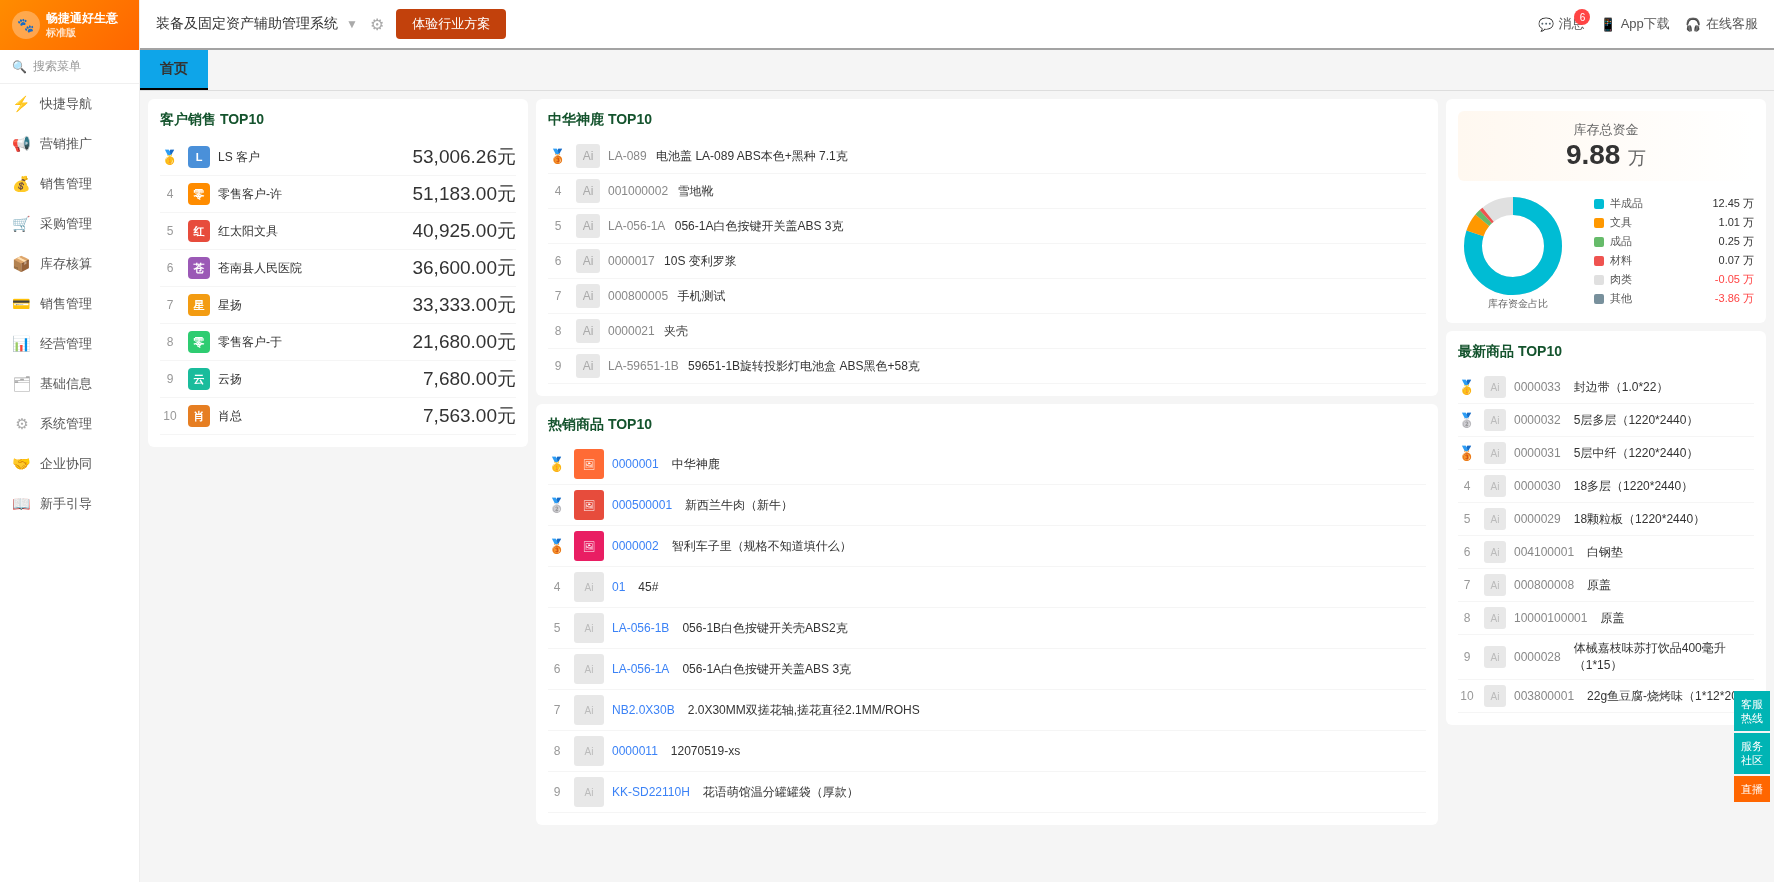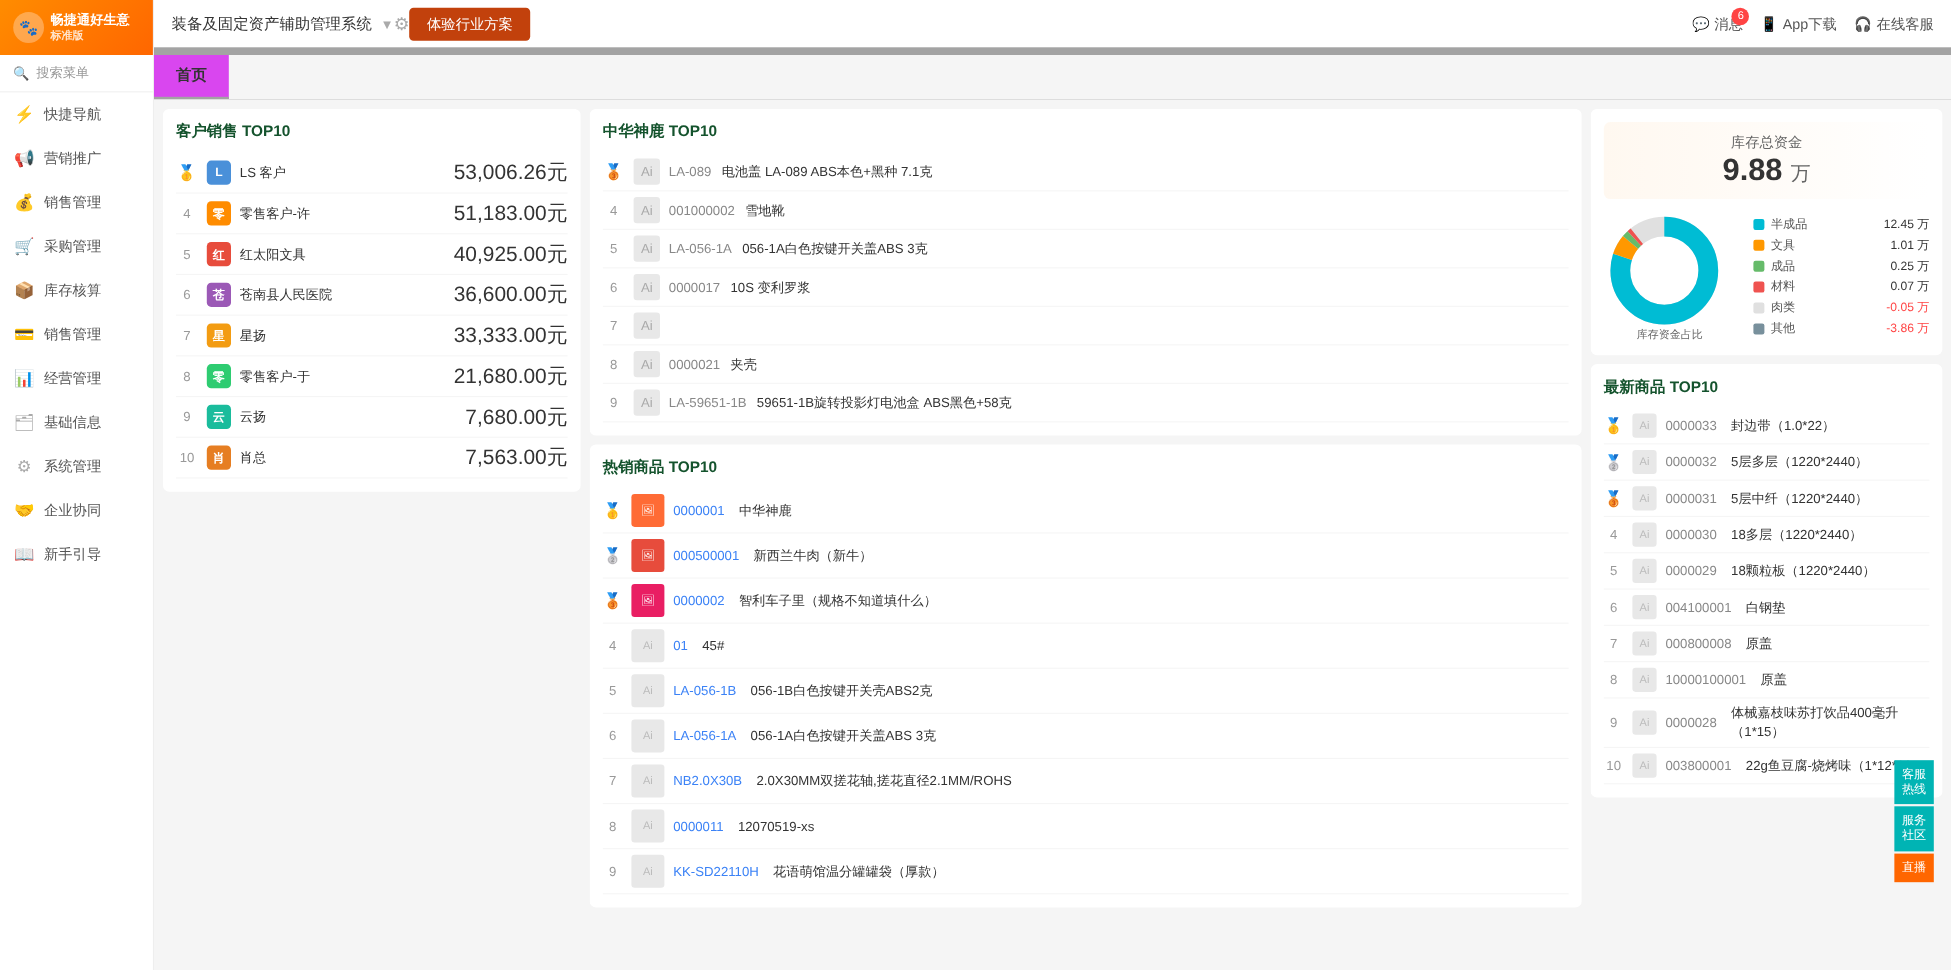--- a/index.html
+++ b/index.html
@@ -69,21 +69,22 @@
       overflow: hidden;
     }
 
     
     .topbar {
       height: 50px;
       background: #fff;
       display: flex;
       align-items: center;
       padding: 0 16px;
-      border-bottom: 7px solid #a3a3a3;
+      border-bottom: 2px solid #a3a3a3;
+      gap: 12px;
     }
     .topbar-system {
       display: flex; align-items: center; gap: 8px;
       font-size: 14px; color: #333;
     }
     .topbar-system .chevron { color: #aaa; font-size: 12px; }
     .topbar-gear { color: #aaa; cursor: pointer; font-size: 16px; }
     .topbar-trial {
       background: #c2410c;
       color: #fff;
@@ -122,23 +123,23 @@
       border-bottom: 1px solid #ddd;
     }
     .nav-tab {
       padding: 10px 20px;
       cursor: pointer;
       font-size: 14px;
       color: #555;
       border-bottom: 2px solid transparent;
     }
     .nav-tab.active {
-      background: #d946ef;
+      background: #0ea5e9;
       color: #333;
-      border-bottom: 2px solid #a3a3a3;
+      border-bottom: 2px solid #000000;
       font-weight: bold;
     }
 
     
     .content {
       flex: 1;
       display: flex;
       overflow: hidden;
       background: #f5f5f5;
       gap: 8px;
@@ -326,21 +327,21 @@
       flex-shrink: 0;
       display: flex; align-items: center; justify-content: center;
       color: #bbb; font-size: 10px;
     }
     .new-code { color: #888; font-size: 12px; margin-right: 5px; }
     .new-name { font-size: 12px; color: #333; }
 
     
     .float-buttons {
       position: fixed;
-      right: 16px;
+      right: 4px;
       bottom: 80px;
       display: flex;
       flex-direction: column;
       gap: 2px;
     }
     .float-btn {
       background: #00b4b4;
       color: #fff;
       width: 36px;
       padding: 6px 4px;
@@ -549,20 +550,24 @@
       </div>
       <div class="product-info">
         <span class="product-code">0000017</span>
         <span>10S 变利罗浆</span>
       </div>
     </div>
             <div class="product-rank-item">
       <span class="rank-num">7</span>
       <div class="product-thumb">
         <span style="font-size:12px;color:#aaa;">Ai</span>
+      </div>
+      <div class="product-info">
+        <span class="product-code">000800005</span>
+        <span>手机测试</span>
       </div>
     </div>
             <div class="product-rank-item">
       <span class="rank-num">8</span>
       <div class="product-thumb">
         <span style="font-size:12px;color:#aaa;">Ai</span>
       </div>
       <div class="product-info">
         <span class="product-code">0000021</span>
         <span>夹壳</span>

